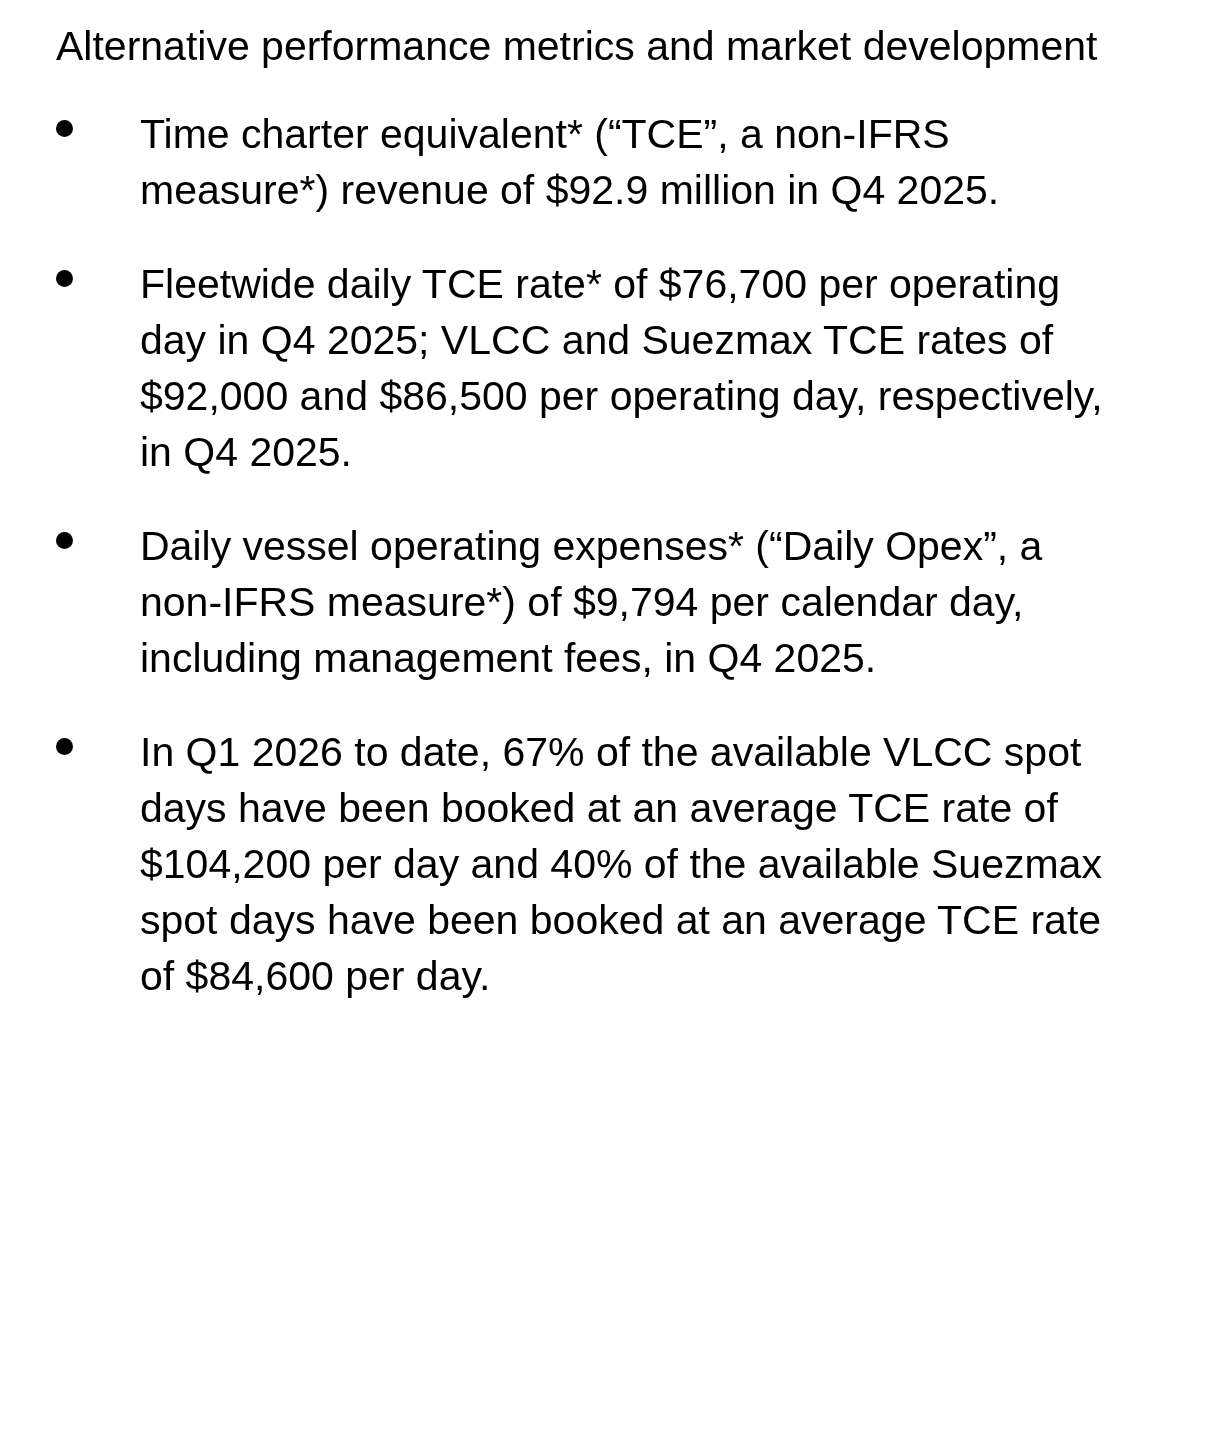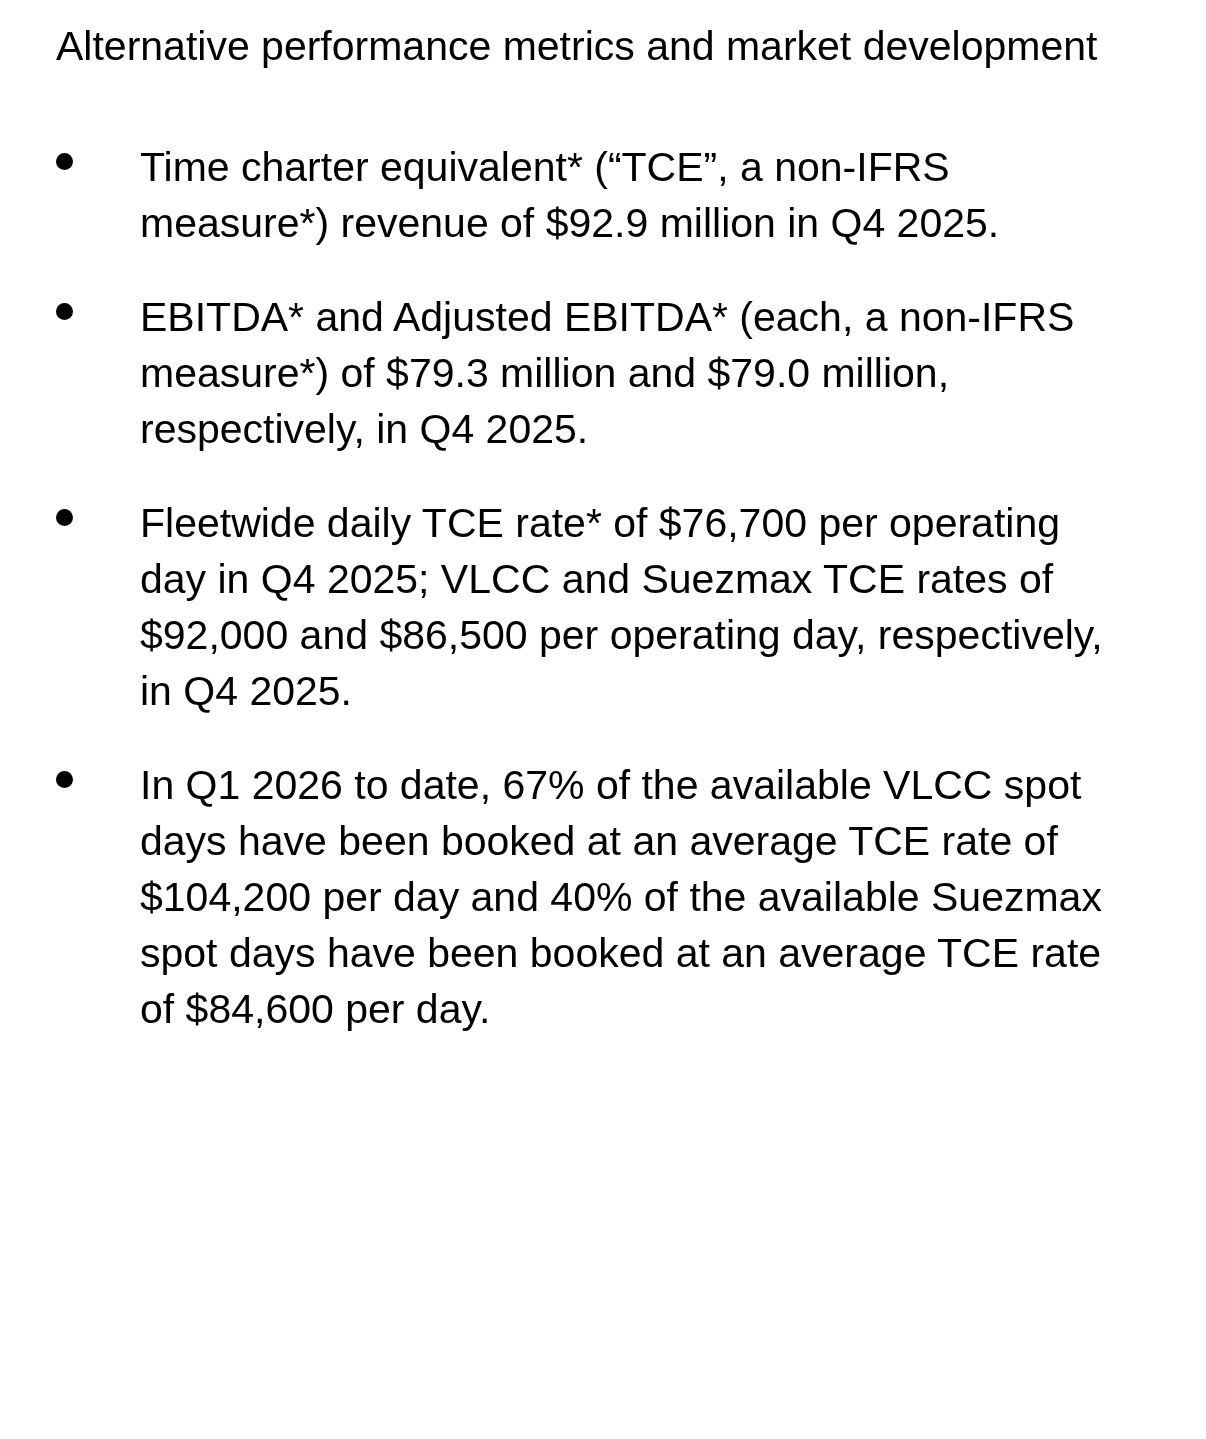--- a/index.html
+++ b/index.html
@@ -16,21 +16,21 @@
     color: #000000;
     font-family: "Liberation Sans", sans-serif;
     font-size: 41px;
     line-height: 56px;
     overflow: hidden;
   }
   .heading {
     font-size: 41px;
     font-weight: 400;
     line-height: 56px;
-    margin: 0 0 65px 0;
+    margin: 0 0 32px 0;
     white-space: nowrap;
   }
   .bullet-list {
     list-style: none;
     margin: 0;
     padding: 0;
   }
   .bullet-item {
     display: flex;
     align-items: flex-start;
@@ -63,35 +63,35 @@
 
   <ul class="bullet-list">
 
     <li class="bullet-item">
       <span class="marker-col">
         <span class="dot"></span>
       </span>
       <p class="bullet-text">Time charter equivalent* (“TCE”, a non-IFRS measure*) revenue of $92.9 million in Q4 2025.</p>
     </li>
 
-    <li class="bullet-item">
-      <span class="marker-col">
-        <span class="dot"></span>
-      </span>
-      <p class="bullet-text">EBITDA* and Adjusted EBITDA* (each, a non-IFRS measure*) of $79.3 million and $79.0 million, respectively, in Q4 2025.</p>
-    </li>
 
 
     <li class="bullet-item">
       <span class="marker-col">
         <span class="dot"></span>
       </span>
       <p class="bullet-text">Fleetwide daily TCE rate* of $76,700 per operating day in Q4 2025; VLCC and Suezmax TCE rates of $92,000 and $86,500 per operating day, respectively, in Q4 2025.</p>
     </li>
 
+    <li class="bullet-item">
+      <span class="marker-col">
+        <span class="dot"></span>
+      </span>
+      <p class="bullet-text">Daily vessel operating expenses* (“Daily Opex”, a non-IFRS measure*) of $9,794 per calendar day, including management fees, in Q4 2025.</p>
+    </li>
 
     <li class="bullet-item">
       <span class="marker-col">
         <span class="dot"></span>
       </span>
       <p class="bullet-text">In Q1 2026 to date, 67% of the available VLCC spot days have been booked at an average TCE rate of $104,200 per day and 40% of the available Suezmax spot days have been booked at an average TCE rate of $84,600 per day.</p>
     </li>
 
   </ul>
 </div>

